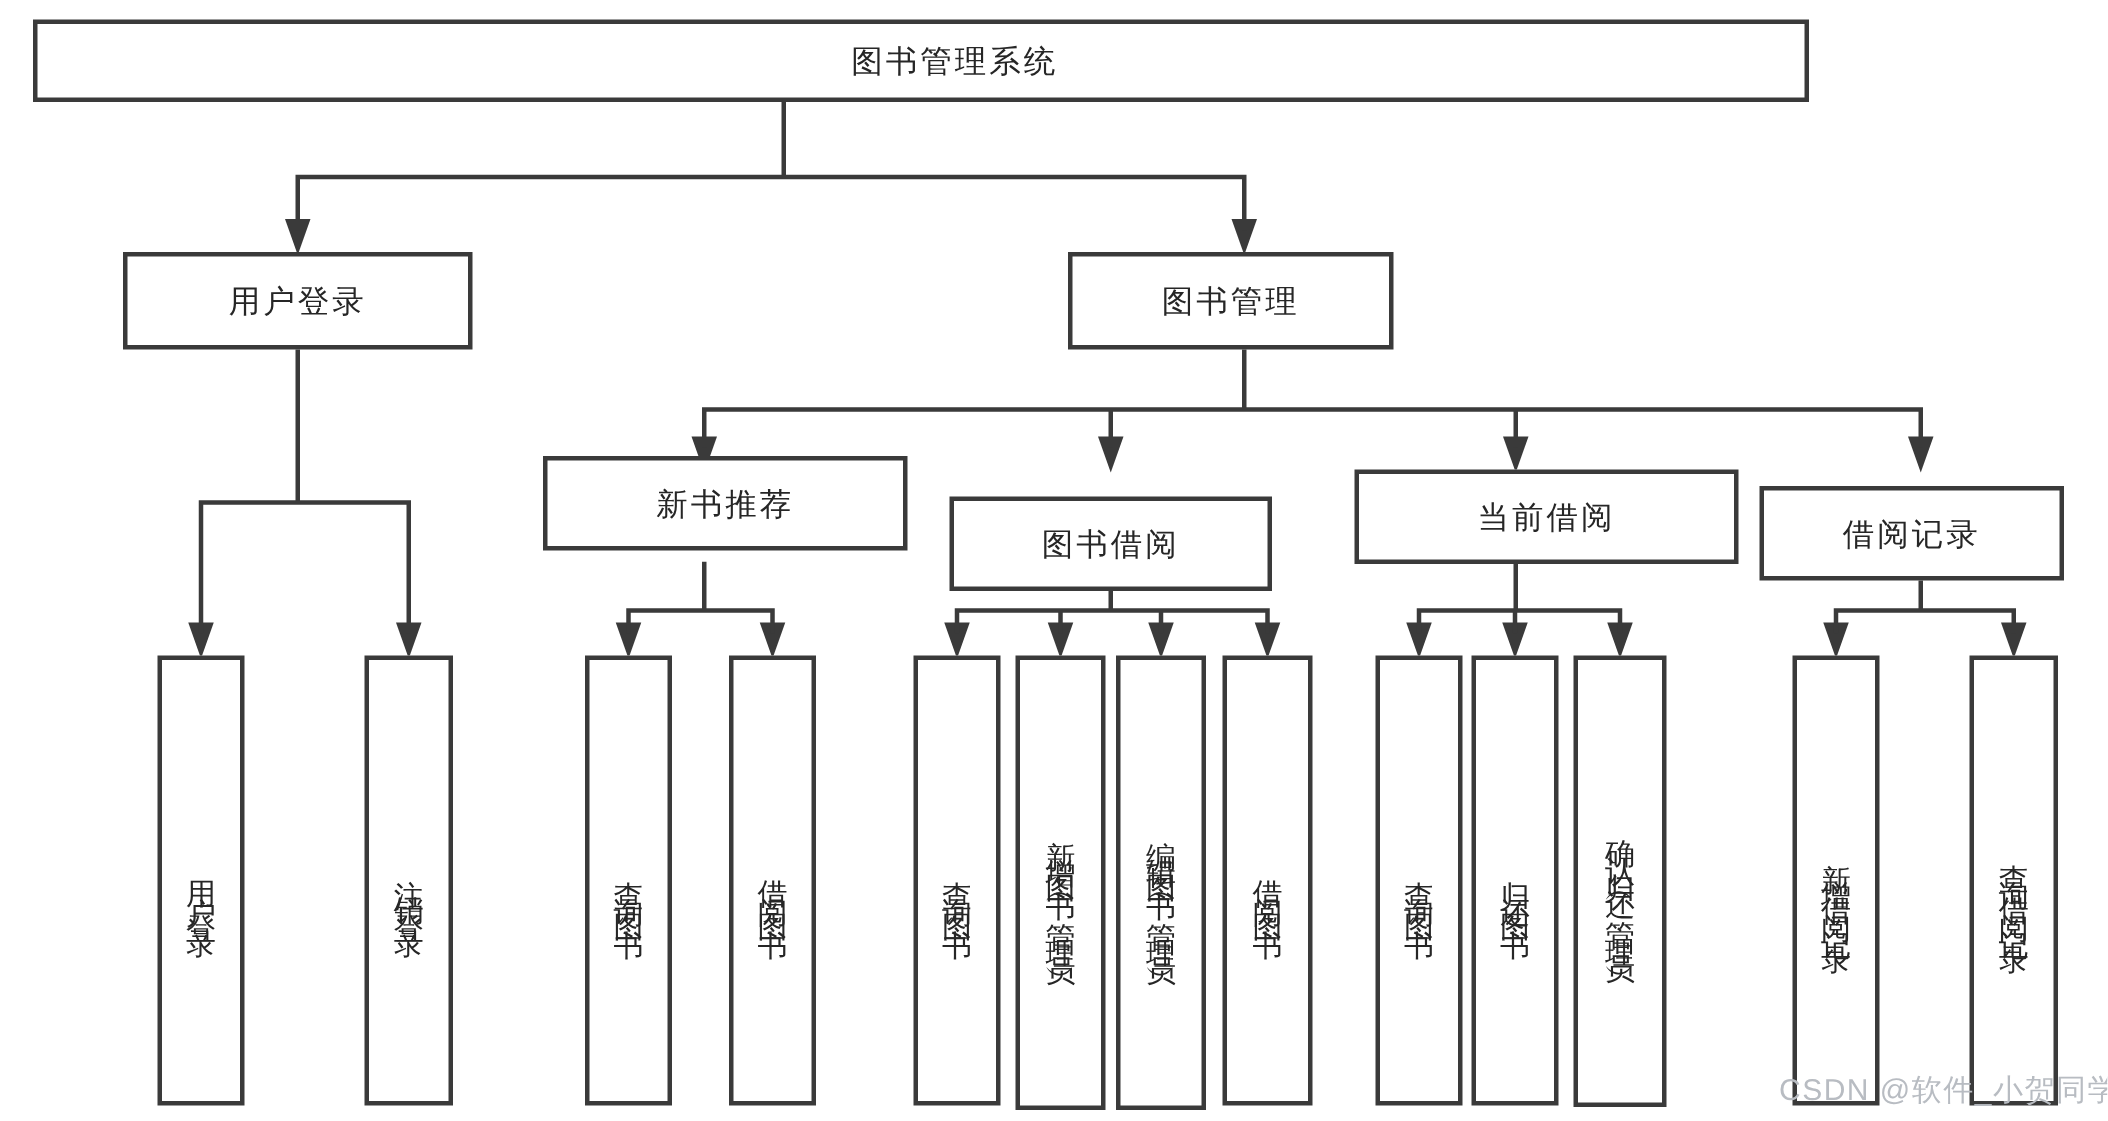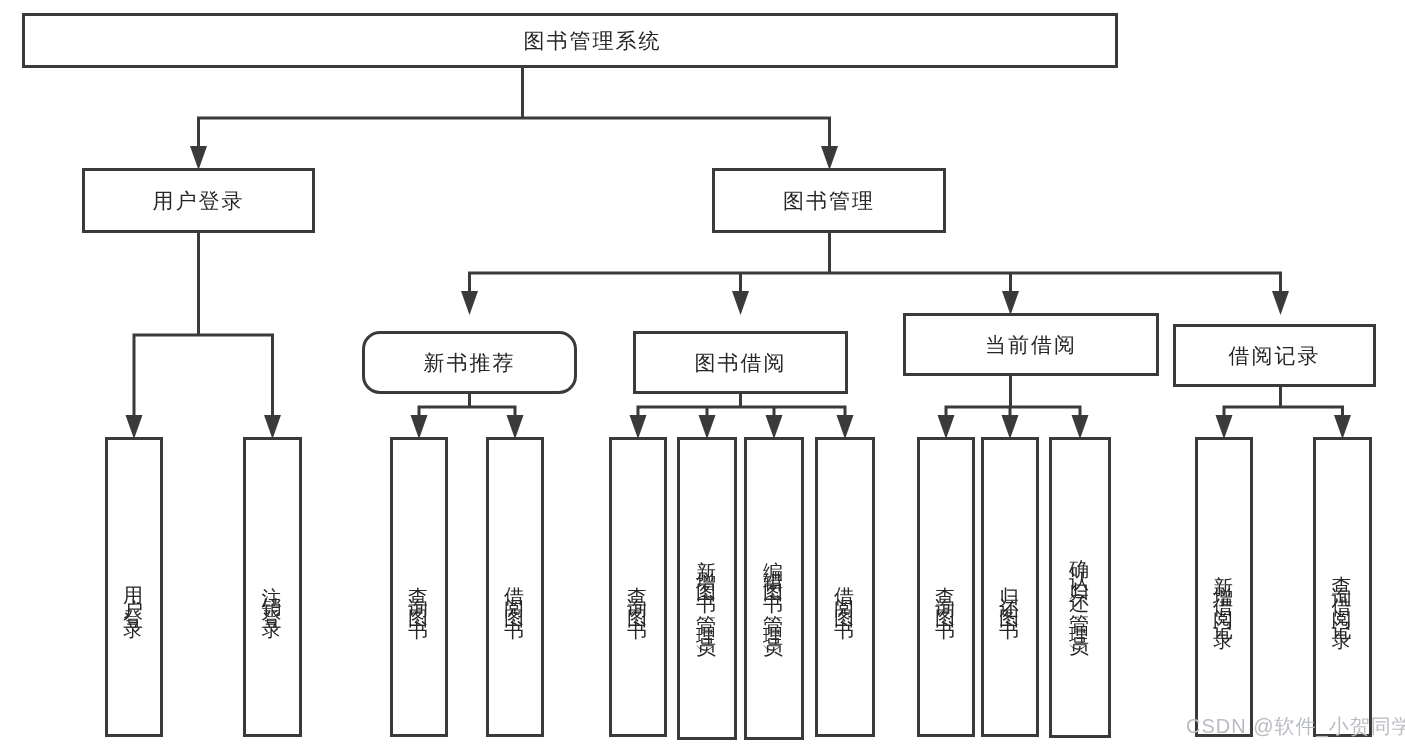--- a/index.html
+++ b/index.html
@@ -49,30 +49,30 @@
       <path d="M 740.5 376 L 740.5 407 M 638 407 L 845 407 M 638 407 L 638 421 M 707 407 L 707 421 M 774 407 L 774 421 M 845 407 L 845 421" stroke="#3a3a3a" stroke-width="3" fill="none" stroke-linecap="square"></path>
       <polygon points="937.5,415 954.5,415 946,439" fill="#3a3a3a"></polygon>
       <polygon points="1001.5,415 1018.5,415 1010,439" fill="#3a3a3a"></polygon>
       <polygon points="1071.5,415 1088.5,415 1080,439" fill="#3a3a3a"></polygon>
       <path d="M 1010.5 376 L 1010.5 407 M 946 407 L 1080 407 M 946 407 L 946 421 M 1010 407 L 1010 421 M 1080 407 L 1080 421" stroke="#3a3a3a" stroke-width="3" fill="none" stroke-linecap="square"></path>
       <polygon points="1215.5,415 1232.5,415 1224,439" fill="#3a3a3a"></polygon>
       <polygon points="1334,415 1351,415 1342.5,439" fill="#3a3a3a"></polygon>
       <path d="M 1280.5 376 L 1280.5 407 M 1224 407 L 1342.5 407 M 1224 407 L 1224 421 M 1342.5 407 L 1342.5 421" stroke="#3a3a3a" stroke-width="3" fill="none" stroke-linecap="square"></path>
     </svg>
   <div id="watermark">CSDN @软件_小贺同学</div>
-<div class="node node-h" style="left: 22px; top: 13px; width: 1096px; height: 55px; padding-left: 45px;">
+<div class="node node-h" style="left: 22px; top: 13px; width: 1184px; height: 55px; padding-left: 45px;">
       <span>图书管理系统</span>
     </div>
     <div class="node node-h" style="left: 82px; top: 168px; width: 233px; height: 65px;">
       <span>用户登录</span>
     </div>
-    <div class="node node-h" style="left: 712px; top: 168px; width: 234px; height: 65px;">
+    <div class="node node-h" style="left: 712px; top: 168px; width: 217px; height: 65px;">
       <span>图书管理</span>
     </div>
-    <div class="node node-h" style="left: 362px; top: 331px; width: 215px; height: 63px; border-radius: 18px;">
+    <div class="node node-h" style="left: 362px; top: 304px; width: 243px; height: 63px;">
       <span>新书推荐</span>
     </div>
     <div class="node node-h" style="left: 633px; top: 331px; width: 215px; height: 63px;">
       <span>图书借阅</span>
     </div>
     <div class="node node-h" style="left: 903px; top: 313px; width: 256px; height: 63px;">
       <span>当前借阅</span>
     </div>
     <div class="node node-h" style="left: 1173px; top: 324px; width: 203px; height: 63px;">
       <span>借阅记录</span>

